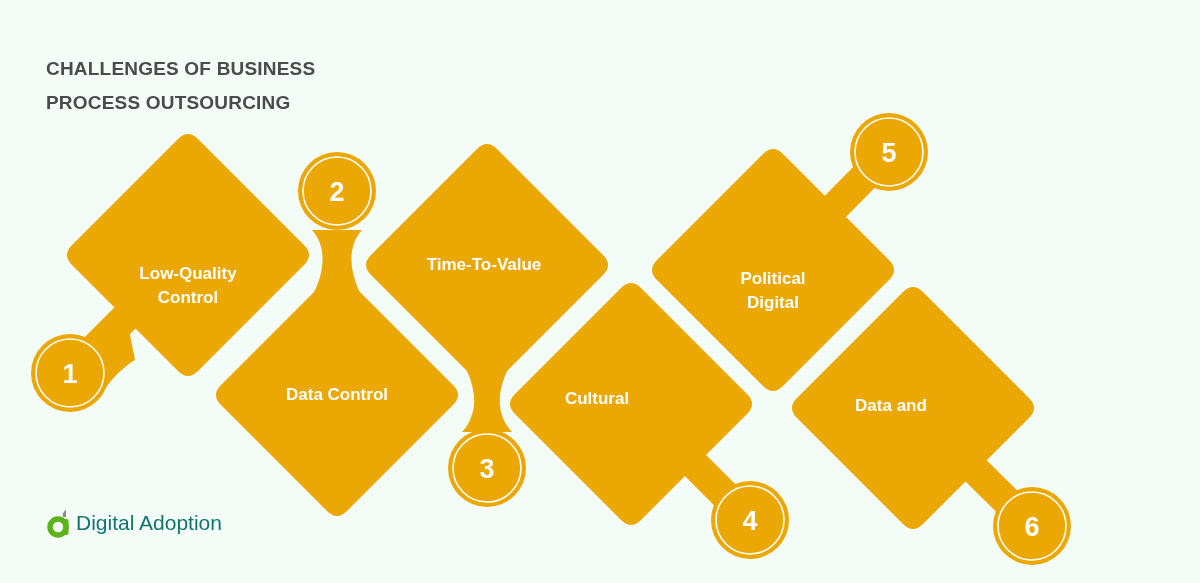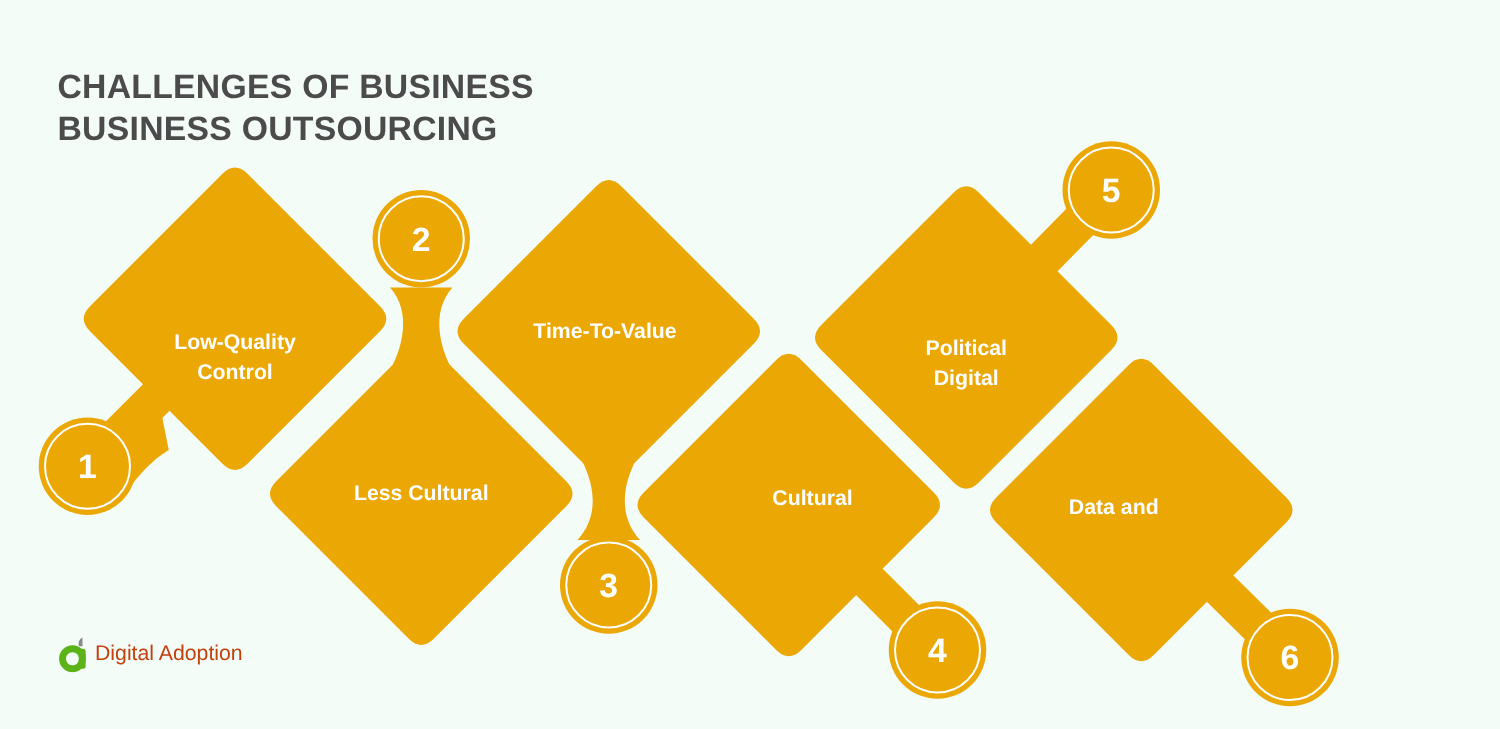--- a/index.html
+++ b/index.html
@@ -4,44 +4,44 @@
 <style>
   html, body { margin: 0; padding: 0; }
   body {
     width: 1200px; height: 583px; overflow: hidden;
     background: #f4fcf8;
     position: relative;
     font-family: "Liberation Sans", "DejaVu Sans", sans-serif;
   }
   .title {
     position: absolute; left: 46px; top: 52px;
-    color: #4b4b4b; font-weight: 700; font-size: 27px; line-height: 34px;
+    color: #4b4b4b; font-weight: 700; font-size: 19px; line-height: 34px;
     letter-spacing: 0.2px;
   }
   .title span { display: block; }
   svg.canvas { position: absolute; left: 0; top: 0; }
   .label {
     position: absolute; color: #ffffff; font-weight: 700; font-size: 17px;
     line-height: 24px; text-align: center; width: 200px;
     transform: translate(-50%, -50%);
   }
   .num {
     position: absolute; color: #ffffff; font-weight: 700; font-size: 27px;
     width: 60px; text-align: center; transform: translate(-50%, -50%);
   }
   .logo { position: absolute; left: 46px; top: 508px; display: flex; align-items: center; }
   .logo-mark { width: 28px; height: 30px; position: relative; }
-  .logo-text { color: #c2410c; font-size: 17px; margin-left: 2px; }
+  .logo-text { color: #0f766e; font-size: 21px; margin-left: 2px; }
 </style>
 </head>
 <body>
 
 <div class="title">
   <span>CHALLENGES OF BUSINESS</span>
-  <span>BUSINESS OUTSOURCING</span>
+  <span>PROCESS OUTSOURCING</span>
 </div>
 
 <svg class="canvas" width="1200" height="583" viewBox="0 0 1200 583">
   <defs>
 
     <path id="dia" d="M -10 -116 Q 0 -126 10 -116 L 116 -10 Q 126 0 116 10 L 10 116 Q 0 126 -10 116 L -116 10 Q -126 0 -116 -10 Z"></path>
   </defs>
   <g fill="#eba703">
 
     <g>
@@ -90,26 +90,26 @@
     <circle cx="889" cy="152" r="34"></circle>
     <circle cx="1032" cy="526" r="34"></circle>
   </g>
 </svg>
 
 <div class="label" style="left:188px; top:258px;margin-top:28px;">
   <div>Low-Quality</div>
   <div>Control</div>
 </div>
 <div class="label" style="left:337px; top:395px;">
-  <div>Less Cultural</div>
+  <div>Data Control</div>
 </div>
 <div class="label" style="left:484px; top:265px;">
   <div>Time-To-Value</div>
 </div>
-<div class="label" style="left:650px; top:399px;text-align:center;">
+<div class="label" style="left:597px; top:399px;text-align:center;">
   <div>Cultural</div>
 </div>
 <div class="label" style="left:773px; top:271px;margin-top:20px;">
   <div>Political</div>
   <div>Digital</div>
 </div>
 <div class="label" style="left:891px; top:406px;">
   <div>Data and</div>
 </div>
 

